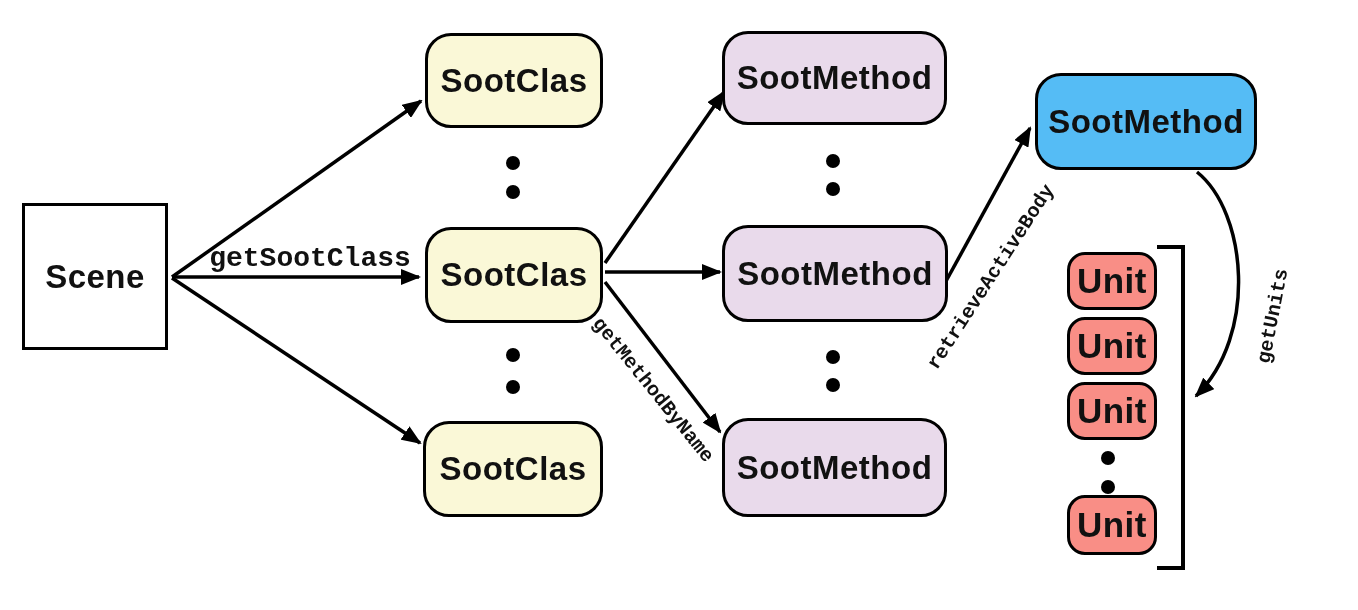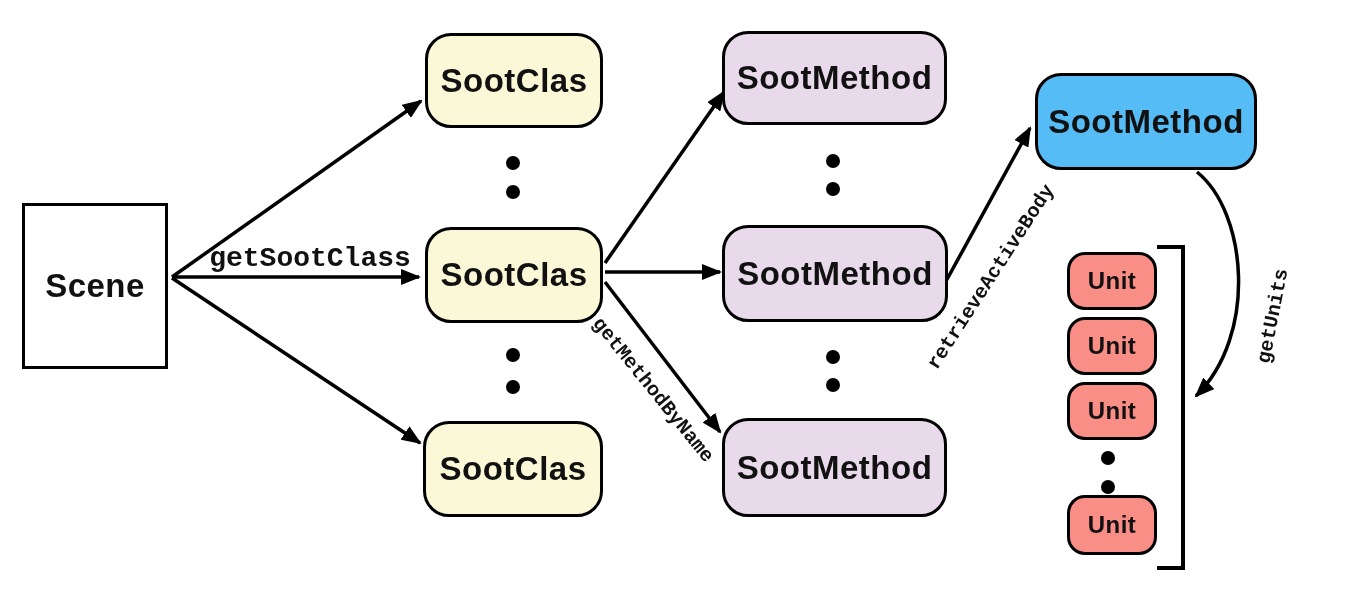--- a/index.html
+++ b/index.html
@@ -53,21 +53,21 @@
   .node.rounded {
     border-radius: 26px;
   }
   .node.sootclas   { background: var(--color-sootclas_fill, #faf8d7); }
   .node.sootmethod { background: var(--color-sootmethod_fill, #e9daeb); text-align: right; }
   .node.jimplebody { background: var(--color-jimplebody_fill, #55bcf5); }
   .node.unit {
     background: var(--color-unit_fill, #f98e86);
     border-radius: 18px;
     border-width: 3px;
-    font-size: 24px;
+    font-size: 35px;
   }
   .edge-label {
     position: absolute;
     font-family: "Liberation Mono", monospace;
     font-weight: bold;
     font-size: 20px;
     white-space: nowrap;
     transform: translate(-50%, -50%);
   }
   .edge-label.horizontal {
@@ -107,21 +107,21 @@
 
     <circle class="dot" cx="833" cy="161" r="7"></circle>
     <circle class="dot" cx="833" cy="189" r="7"></circle>
     <circle class="dot" cx="833" cy="357" r="7"></circle>
     <circle class="dot" cx="833" cy="385" r="7"></circle>
 
     <circle class="dot" cx="1108" cy="458" r="7"></circle>
     <circle class="dot" cx="1108" cy="487" r="7"></circle>
   </svg>
 
-  <div class="node square" style="left:22px; top:203px; width:146px; height:166px;">Scene</div>
+  <div class="node square" style="left:22px; top:203px; width:146px; height:147px;">Scene</div>
 
   <div class="node rounded sootclas" style="left:425px; top:33px; width:178px; height:95px;">SootClas</div>
   <div class="node rounded sootclas" style="left:425px; top:227px; width:178px; height:96px;">SootClas</div>
   <div class="node rounded sootclas" style="left:423px; top:421px; width:180px; height:96px;">SootClas</div>
 
   <div class="node rounded sootmethod" style="left:722px; top:31px; width:225px; height:94px;">SootMethod</div>
   <div class="node rounded sootmethod" style="left:722px; top:225px; width:226px; height:97px;">SootMethod</div>
   <div class="node rounded sootmethod" style="left:722px; top:418px; width:225px; height:99px;">SootMethod</div>
 
   <div class="node rounded jimplebody" style="left:1035px; top:73px; width:222px; height:97px;">SootMethod</div>

